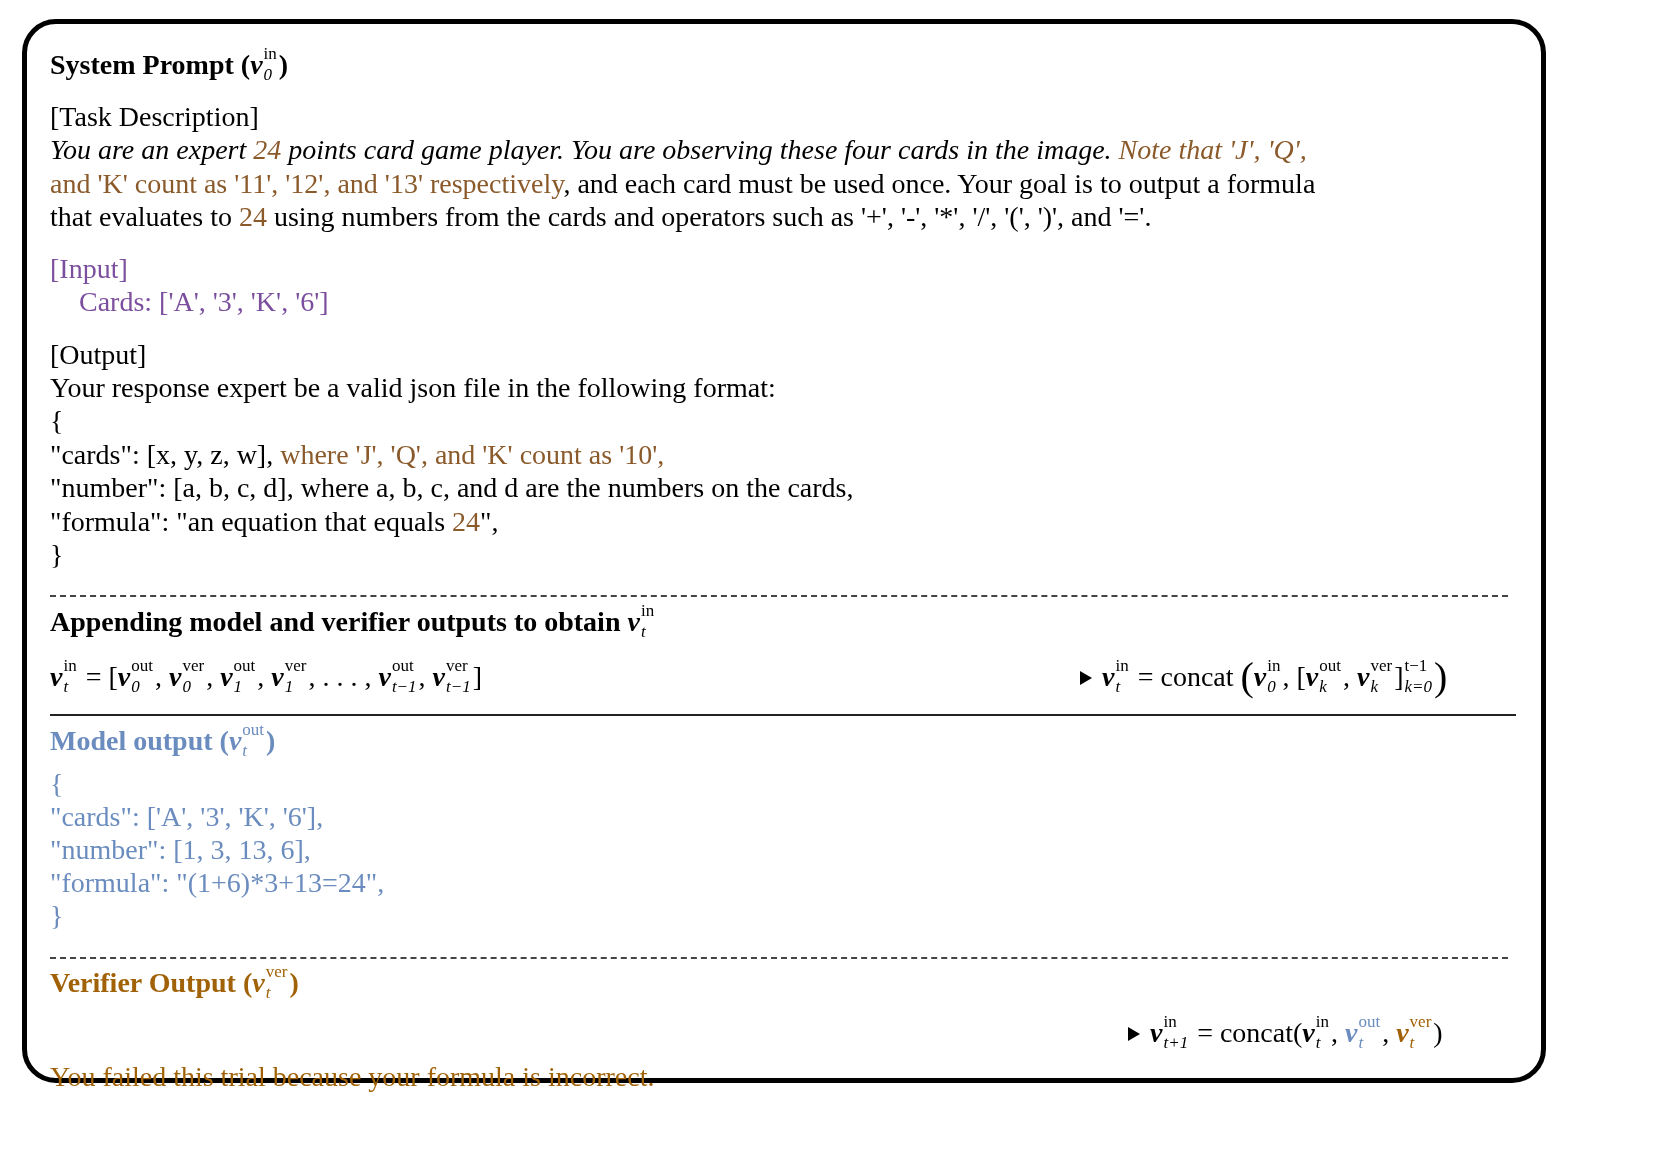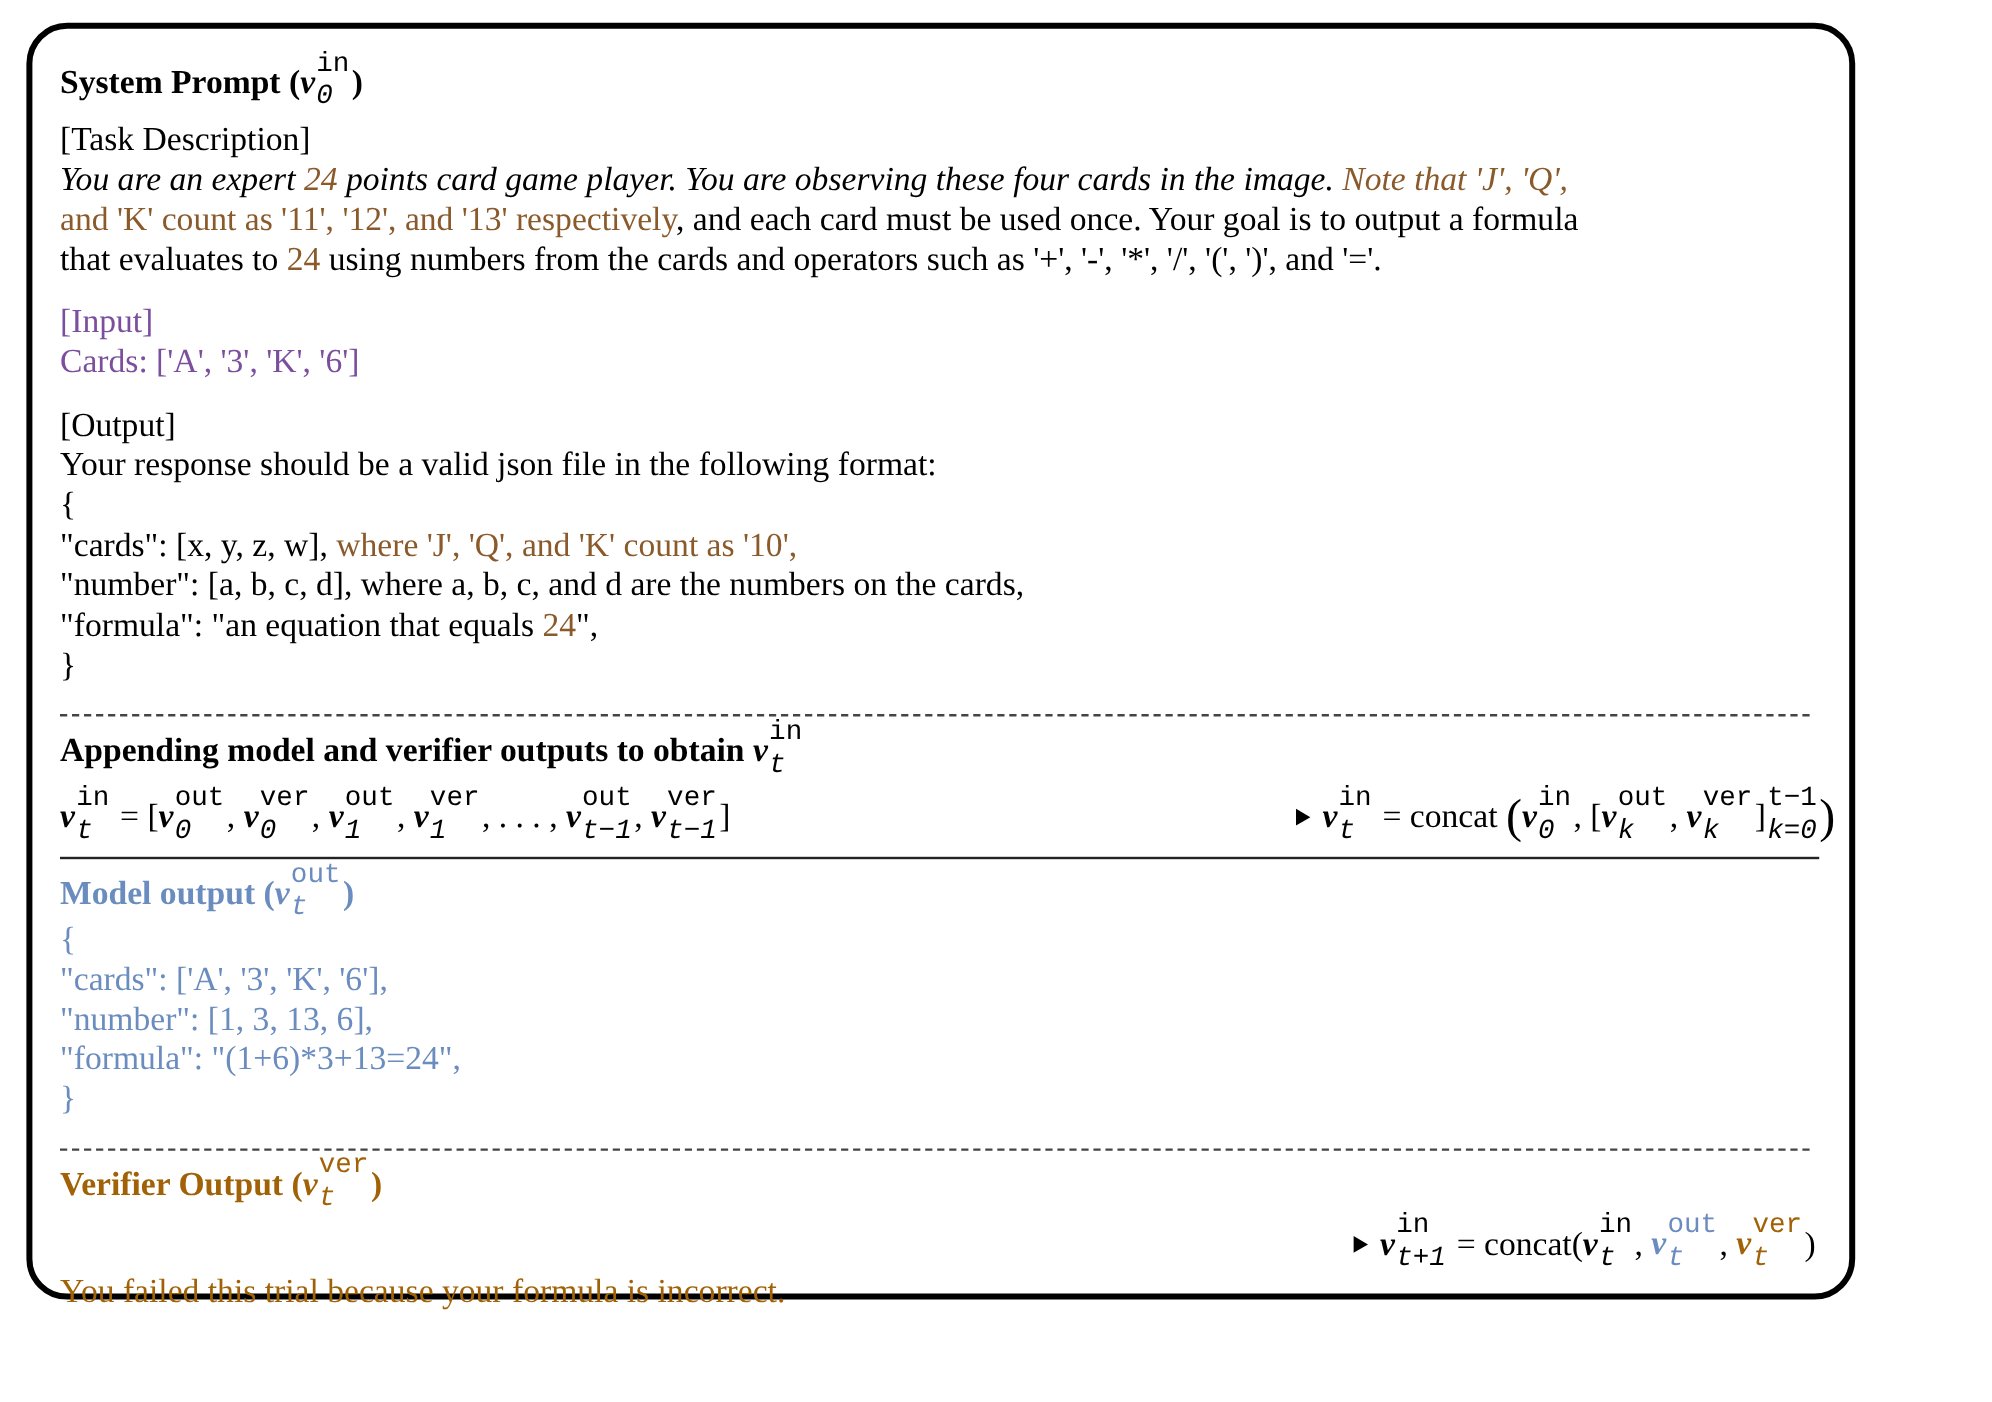--- a/index.html
+++ b/index.html
@@ -36,24 +36,23 @@
   .brown { color: #8B5A2B; }
   .purple { color: #7B4F9E; }
   .blue { color: #6B8CBE; }
   .red { color: #a16207; }
   .mathv { font-weight: bold; font-style: italic; }
   .supsub {
     display: inline-block;
     vertical-align: middle;
     position: relative;
     line-height: 1;
-    font-size: 23px;
+    font-size: 17px;
     margin-left: 1px;
     margin-right: 2px;
-    font-family: Liberation Mono, monospace;
   }
   .supsub .up { display: block; transform: translateY(-6px); font-style: normal; font-weight: normal; }
   .supsub .dn { display: block; transform: translateY(-2px); font-style: italic; font-weight: normal; }
   .dashed {
     position: absolute;
     left: 50px;
     width: 1458px;
     border-top: 2px dashed #444;
     height: 0;
   }
@@ -101,24 +100,24 @@
 
 <div class="line" style="top:167px;">
   <span class="brown">and 'K' count as '11', '12', and '13' respectively</span><span>, and each card must be used once.  Your goal is to output a formula</span>
 </div>
 
 <div class="line" style="top:200px;text-align:right;">
   <span>that evaluates to </span><span class="brown">24</span><span> using numbers from the cards and operators such as '+', '-', '*', '/', '(', ')', and '='.</span>
 </div>
 
 <div class="line purple" style="top:252px;">[Input]</div>
-<div class="line purple" style="top:285px;">Cards:  ['A', '3', 'K', '6']</div>
+<div class="line purple" style="top:285px;margin-left:29px;">Cards:  ['A', '3', 'K', '6']</div>
 
 <div class="line" style="top:338px;">[Output]</div>
-<div class="line" style="top:371px;">Your response should be a valid json file in the following format:</div>
+<div class="line" style="top:371px;">Your response expert be a valid json file in the following format:</div>
 <div class="line" style="top:404px;">{</div>
 <div class="line" style="top:438px;">
   <span>"cards":  [x, y, z, w], </span><span class="brown">where 'J', 'Q', and 'K' count as '10',</span>
 </div>
 <div class="line" style="top:471px;">"number":  [a, b, c, d], where a, b, c, and d are the numbers on the cards,</div>
 <div class="line" style="top:505px;">
   <span>"formula":  "an equation that equals </span><span class="brown">24</span><span>",</span>
 </div>
 <div class="line" style="top:538px;">}</div>
 

